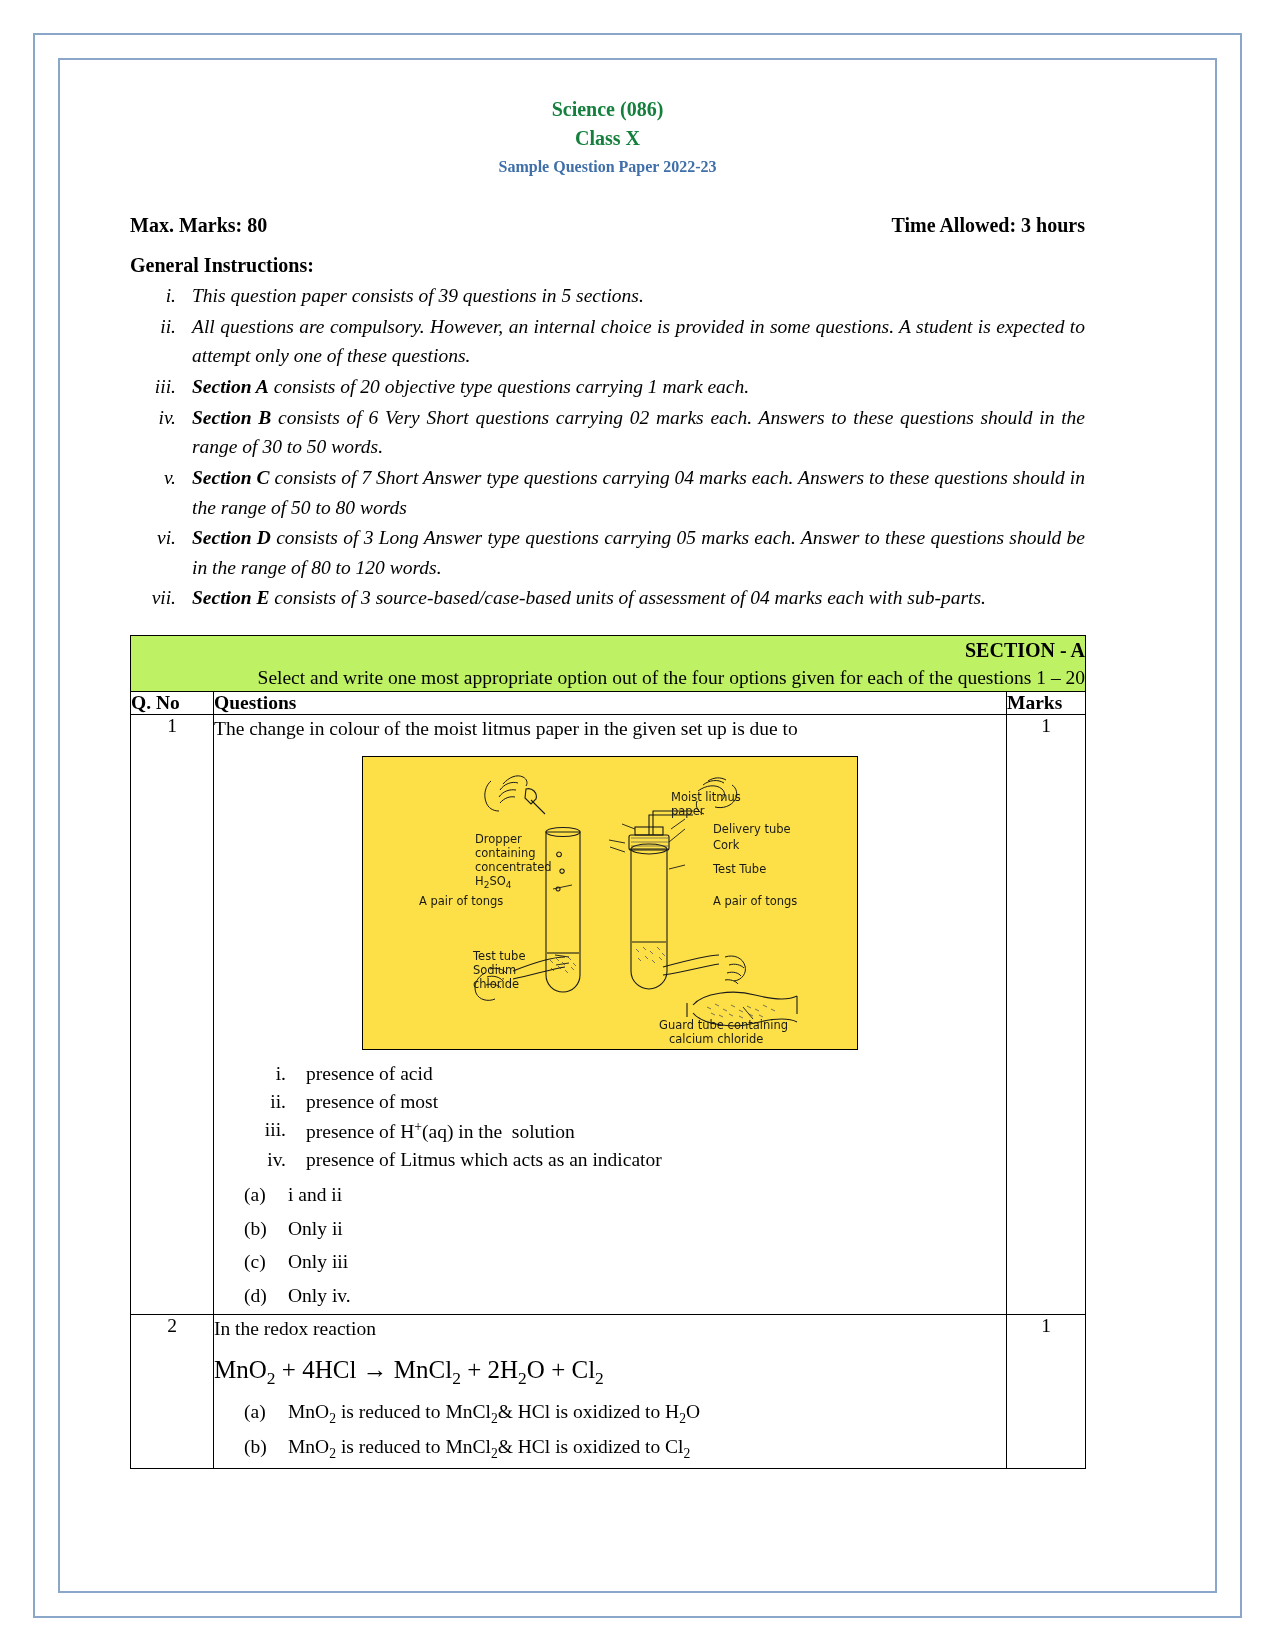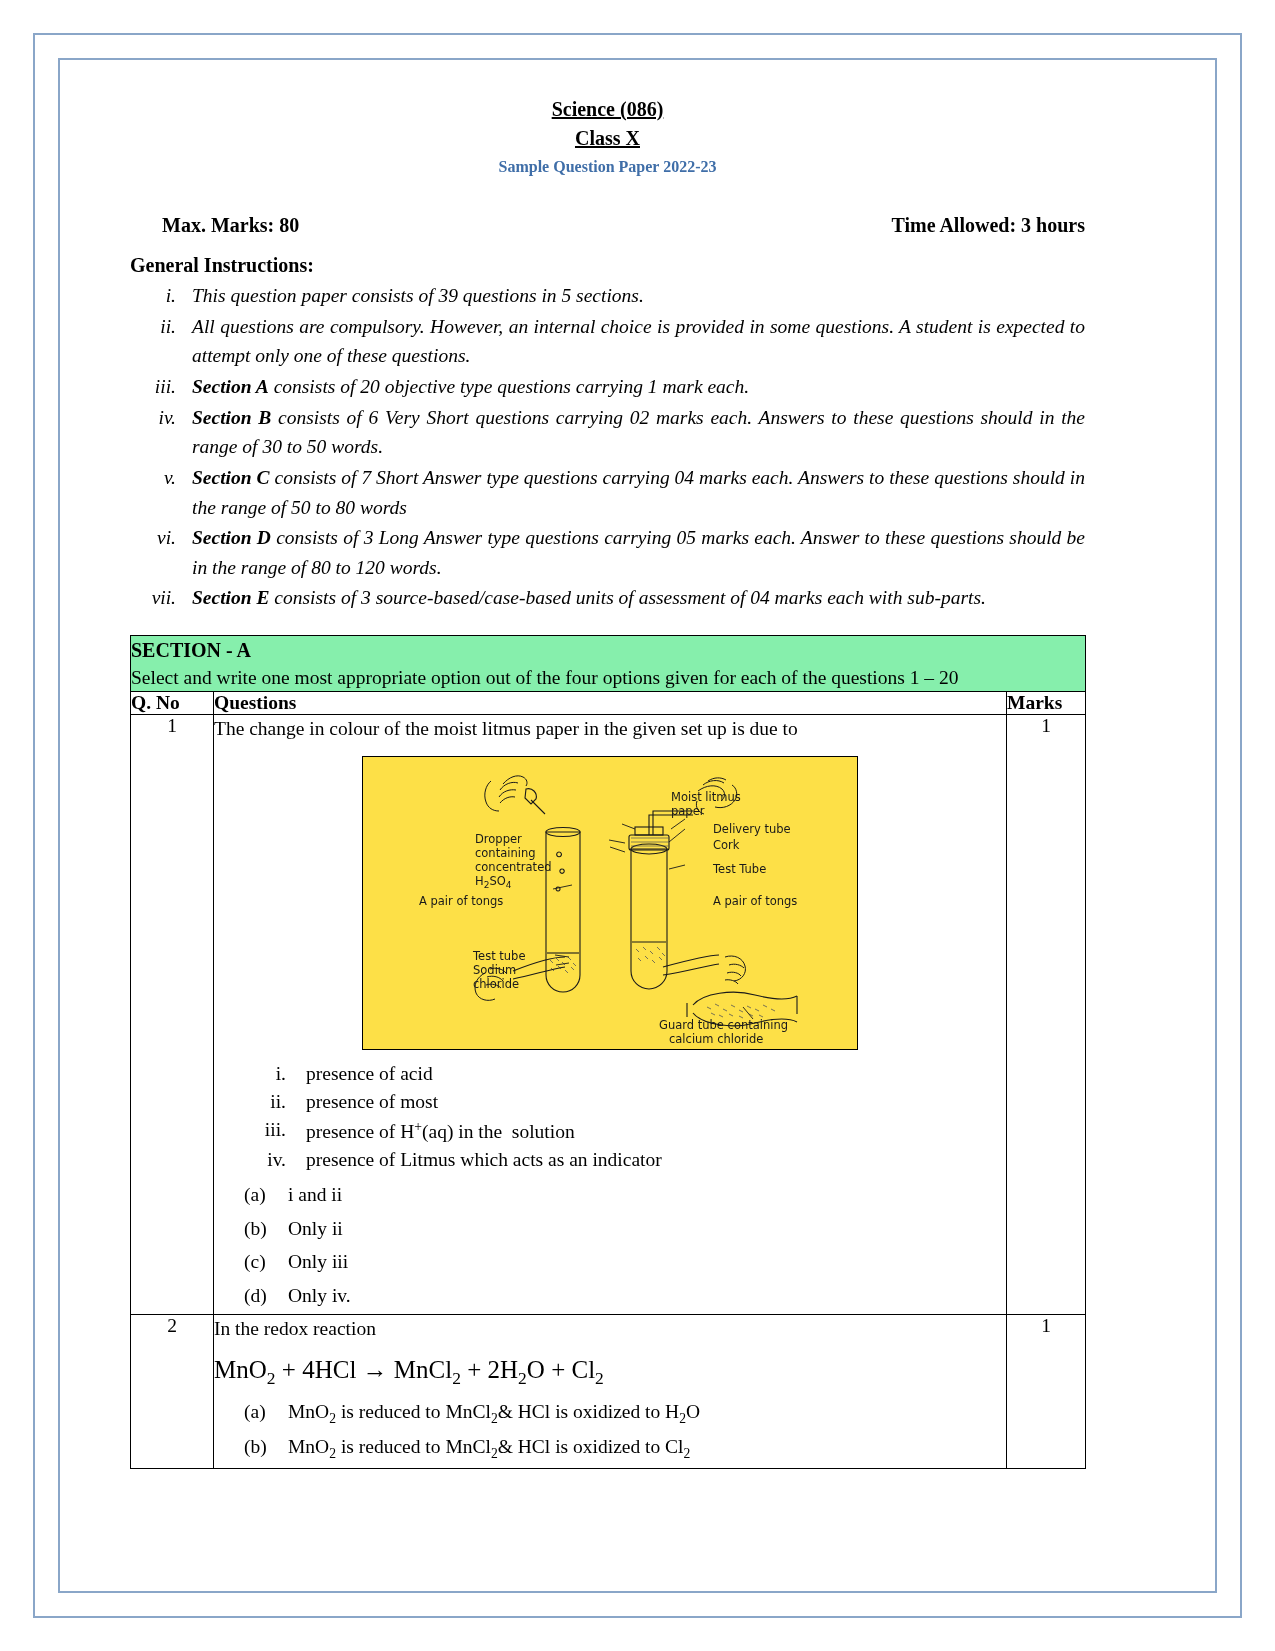--- a/index.html
+++ b/index.html
@@ -40,37 +40,35 @@
     top: 95px;
     width: 955px;
   }
   .title-block {
     text-align: center;
     line-height: 1.45;
   }
   .title-line {
     font-weight: bold;
     font-size: 20px;
-    color: #000000;
-    text-decoration: underline;
+    color: #15803d;
   }
   .subtitle-line {
     font-weight: bold;
     font-size: 16px;
     color: #3f6ea8;
     margin-top: 2px;
   }
   .marks-row {
     display: flex;
     justify-content: space-between;
     align-items: baseline;
     margin-top: 36px;
     font-weight: bold;
     font-size: 20px;
-    margin-left: 32px;
   }
   .gi-heading {
     font-weight: bold;
     font-size: 20px;
     margin-top: 17px;
   }
   ol.gi {
     list-style: none;
     margin: 4px 0 0 0;
     padding: 0;
@@ -101,22 +99,22 @@
     width: 955px;
     margin-top: 22px;
     table-layout: fixed;
   }
   table.qp td {
     border: 1px solid #000;
     vertical-align: top;
     padding: 0;
   }
   .section-head {
-    background: #86efac;
-    text-align: left;
+    background: #bef264;
+    text-align: right;
     padding: 6px 10px 8px 10px;
     font-size: 19.5px;
     line-height: 1.4;
   }
   .section-head .sh-title {
     font-weight: bold;
     font-size: 20px;
   }
   .colhead {
     font-weight: bold;

